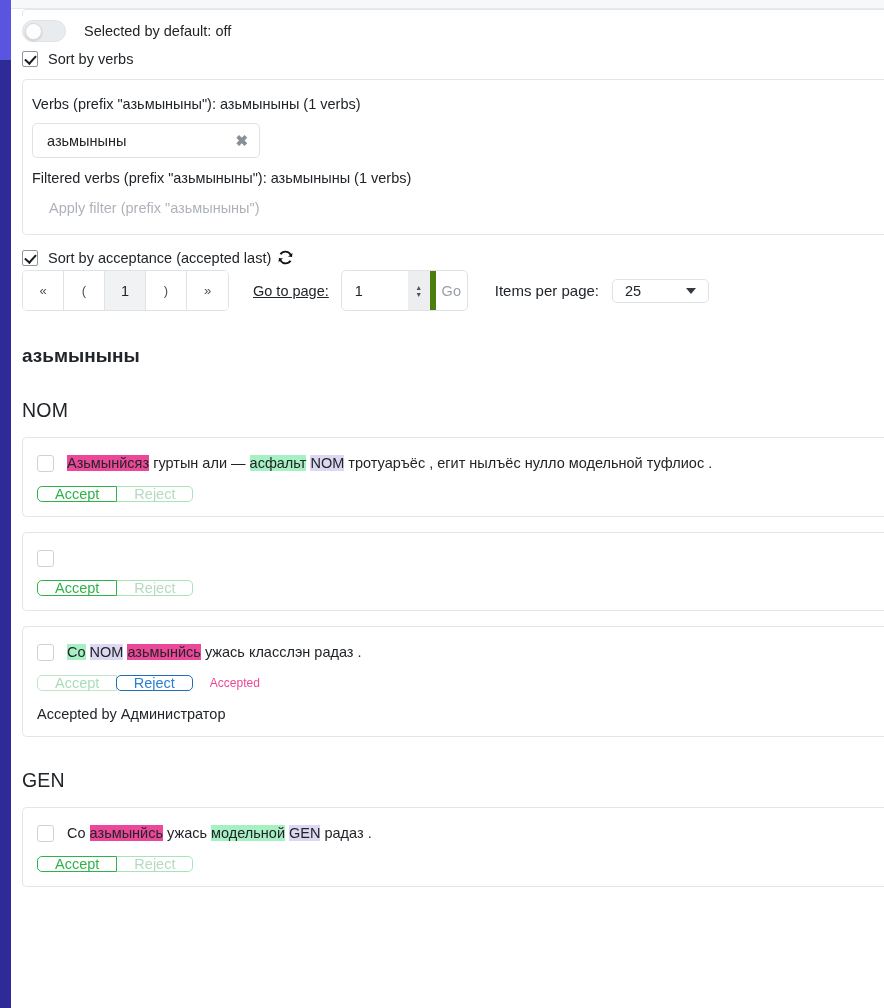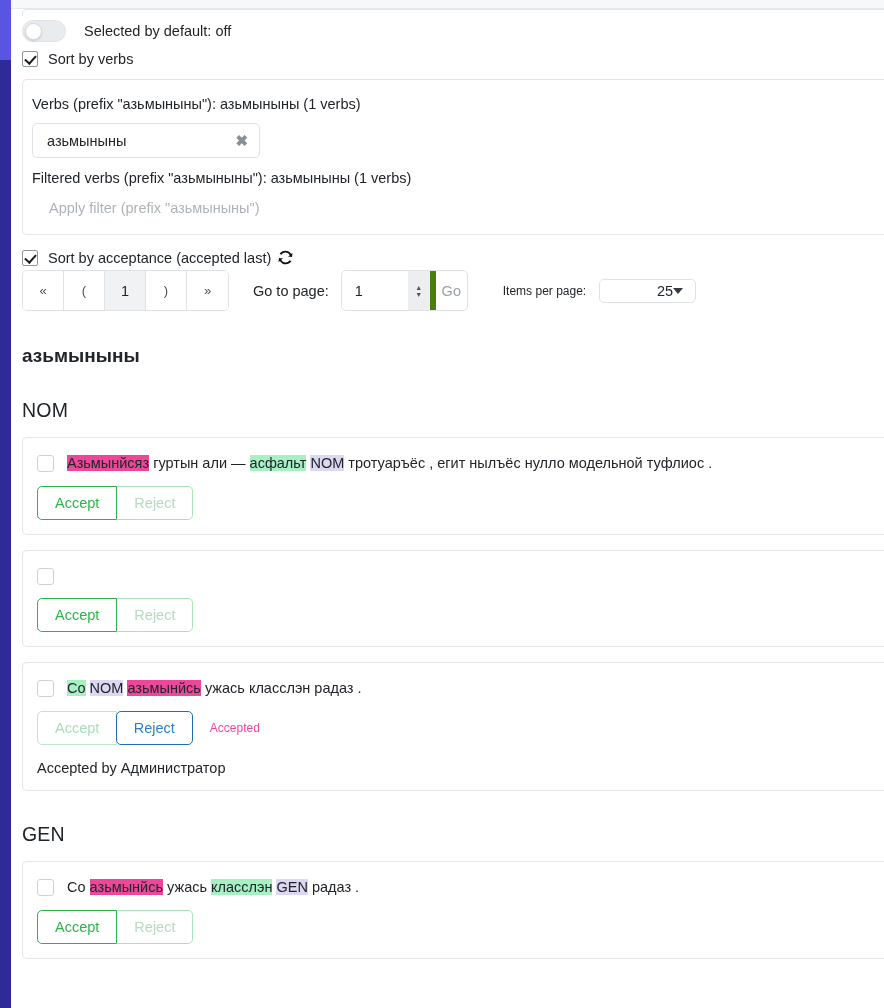--- a/index.html
+++ b/index.html
@@ -87,36 +87,36 @@
   
   .pagi-wrap { display: flex; align-items: center; margin-left: 22px; }
   .pager { display: flex; border: 1px solid #e0e3e6; border-radius: 5px; overflow: hidden; background: #fff; }
   .pager .pg {
     width: 41px; height: 39px; display: flex; align-items: center; justify-content: center;
     font-size: 13px; color: #495057; border-right: 1px solid #e0e3e6; cursor: pointer; background: #fff;
   }
   .pager .pg:last-child { border-right: none; }
   .pager .pg.active { background: #f1f2f3; color: #212529; font-size: 14.5px; }
 
-  .gotop { margin-left: 24px; font-size: 14.5px; }
+  .gotop { margin-left: 24px; font-size: 14.5px; text-decoration: underline; }
   .numgroup { display: flex; margin-left: 12px; border: 1px solid #e0e3e6; border-radius: 5px; background: #fff; overflow: hidden; }
   .numbox { width: 66px; height: 39px; display: flex; align-items: center; padding-left: 13px; font-size: 14.5px; cursor: text; }
   .spin {
     width: 22px; height: 39px; display: flex; flex-direction: column;
     align-items: center; justify-content: center; background: #eceef0; cursor: pointer;
   }
   .spin span { font-size: 7px; line-height: 7px; color: #4d545b; }
   .gobtn {
     width: 37px; height: 39px; display: flex; align-items: center; justify-content: center;
     border-left: 6px solid #4d7c0f; font-size: 14.5px; color: #9aa0a6; cursor: pointer;
   }
-  .ipp { margin-left: 35px; font-size: 12px; }
+  .ipp { margin-left: 27px; font-size: 15px; }
   .sel {
     margin-left: 13px; width: 97px; height: 24px; border: 1px solid #e0e3e6; border-radius: 5px;
-    background: #fff; display: flex; align-items: center; padding: 0 12px; cursor: pointer; text-align: right;
+    background: #fff; display: flex; align-items: center; padding: 0 12px; cursor: pointer;
   }
   .sel .sv { flex: 1; font-size: 14.5px; }
   .caret { width: 0; height: 0; border-left: 5px solid transparent; border-right: 5px solid transparent; border-top: 6px solid #343a40; }
 
   
   .word-head { font-size: 19px; font-weight: bold; margin: 34px 0 0 22px; }
   .case-head { font-size: 19.5px; font-weight: normal; margin: 32px 0 0 22px; letter-spacing: .2px; }
 
   
   .icard {
@@ -130,21 +130,21 @@
     border: 1px solid #ced2d7; border-radius: 3px; background: #fff; cursor: pointer;
   }
   .sent { margin-left: 13px; font-size: 14.5px; line-height: 19px; white-space: nowrap; }
   .hl-cy  { background: #ec4899; }
   .hl-gn  { background: #a6f0c4; }
   .hl-lv  { background: #dcd8f2; }
 
   .btn-row { display: flex; align-items: center; margin-top: 13px; }
   .bgroup { display: flex; border-radius: 5px; }
   .btn {
-    height: 34px; display: flex; align-items: center; justify-content: center;
+    height: 16px; display: flex; align-items: center; justify-content: center;
     font-size: 14.5px; cursor: pointer; background: #fff; padding: 0 17px;
   }
   
   .st-open .b-acc { border: 1.6px solid #2eb34a; border-radius: 5px 0 0 5px; color: #2eb34a; }
   .st-open .b-rej { border: 1.6px solid #a9e3ba; border-left: none; border-radius: 0 5px 5px 0; color: #b6d9c2; }
   
   .st-acc .b-acc { border: 1.6px solid #bfe6cb; border-radius: 5px 0 0 5px; color: #a9ddba; }
   .st-acc .b-rej { border: 1.6px solid #1e6fb8; border-radius: 5px; color: #2a7fd0; margin-left: -1.6px; }
   .status { margin-left: 17px; font-size: 12px; color: #ec4899; }
   .byline { font-size: 14.5px; margin-top: 15px; color: #212529; }
@@ -262,21 +262,21 @@
             <div class="btn b-rej">Reject</div>
           </div>
           <span class="status">Accepted</span>
         </div>
         <div class="byline">Accepted by Администратор</div>
       </div>
       <div class="case-head">GEN</div>
       <div class="icard">
         <div class="sent-row">
           <div class="sent-cb"></div>
-          <div class="sent"><span>Со </span><span class="hl-cy">азьмынйсь</span><span> ужась </span><span class="hl-gn">класслэн</span><span> </span><span class="hl-lv">GEN</span><span> радаз .</span></div>
+          <div class="sent"><span>Со </span><span class="hl-cy">азьмынйсь</span><span> ужась </span><span class="hl-gn">модельной</span><span> </span><span class="hl-lv">GEN</span><span> радаз .</span></div>
         </div>
         <div class="btn-row">
           <div class="bgroup st-open">
             <div class="btn b-acc">Accept</div>
             <div class="btn b-rej">Reject</div>
           </div>
         </div>
       </div>
     </div>
 

